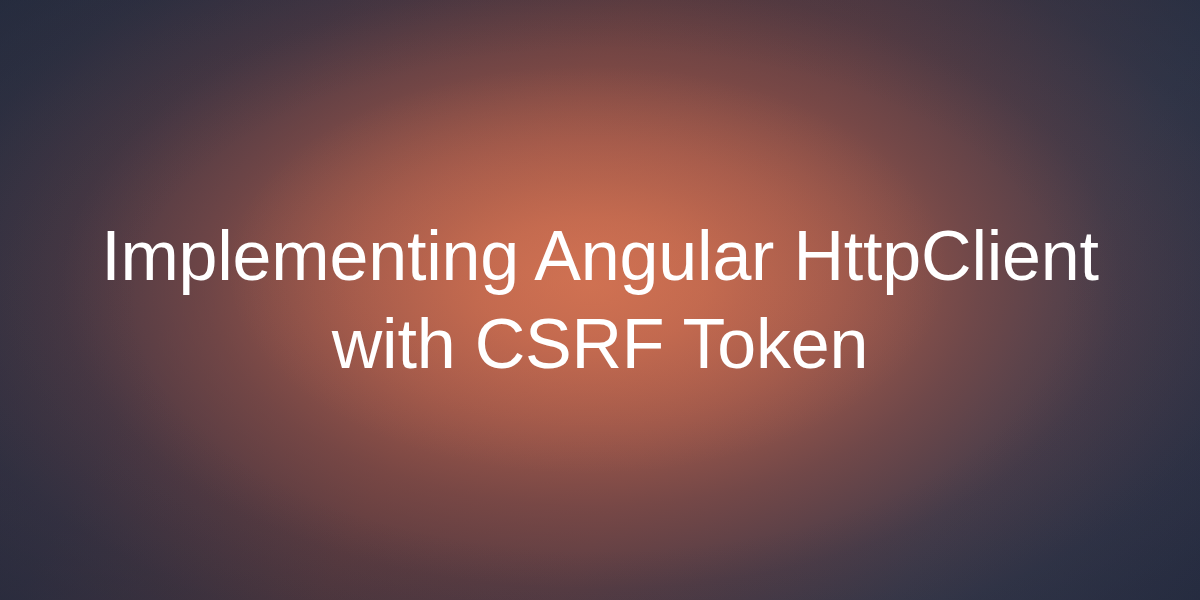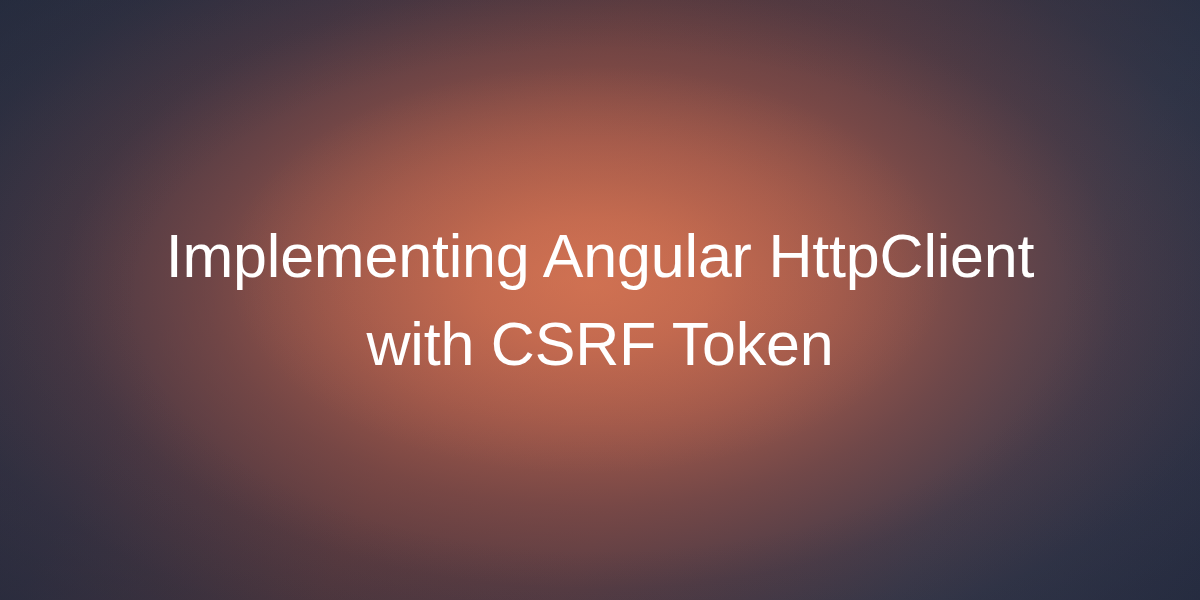--- a/index.html
+++ b/index.html
@@ -84,21 +84,21 @@
     align-items: center;
     justify-content: center;
     padding: 0 40px;
     box-sizing: border-box;
   }
 
   .headline {
     margin: 0;
     color: #ffffff;
     font-family: "Liberation Sans", "DejaVu Sans", sans-serif;
-    font-size: 61px;
+    font-size: 70px;
     font-weight: 300;
     line-height: 88px;
     letter-spacing: -0.2px;
     text-align: center;
     max-width: 1120px;
     white-space: pre-line;
     -webkit-font-smoothing: antialiased;
   }
 </style>
 </head>

